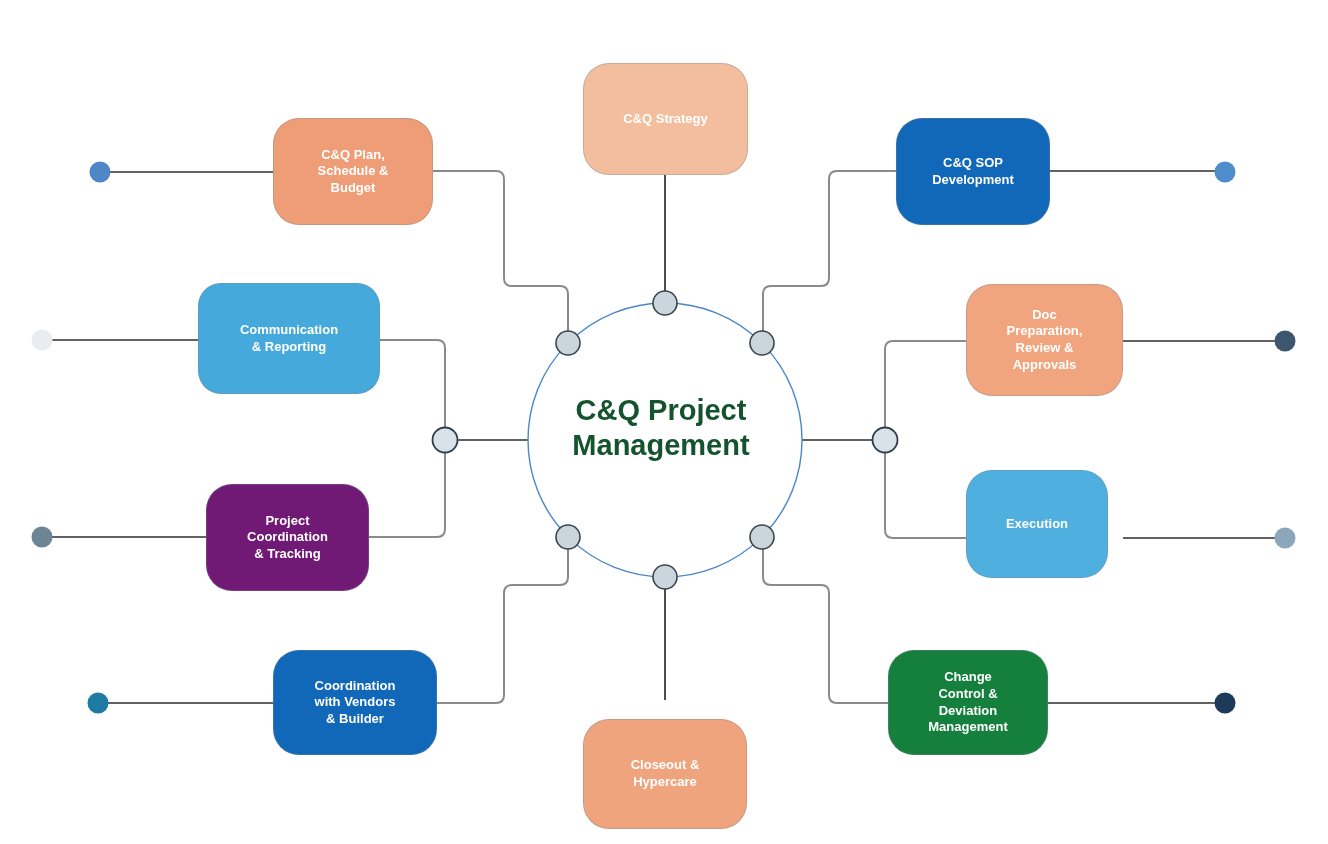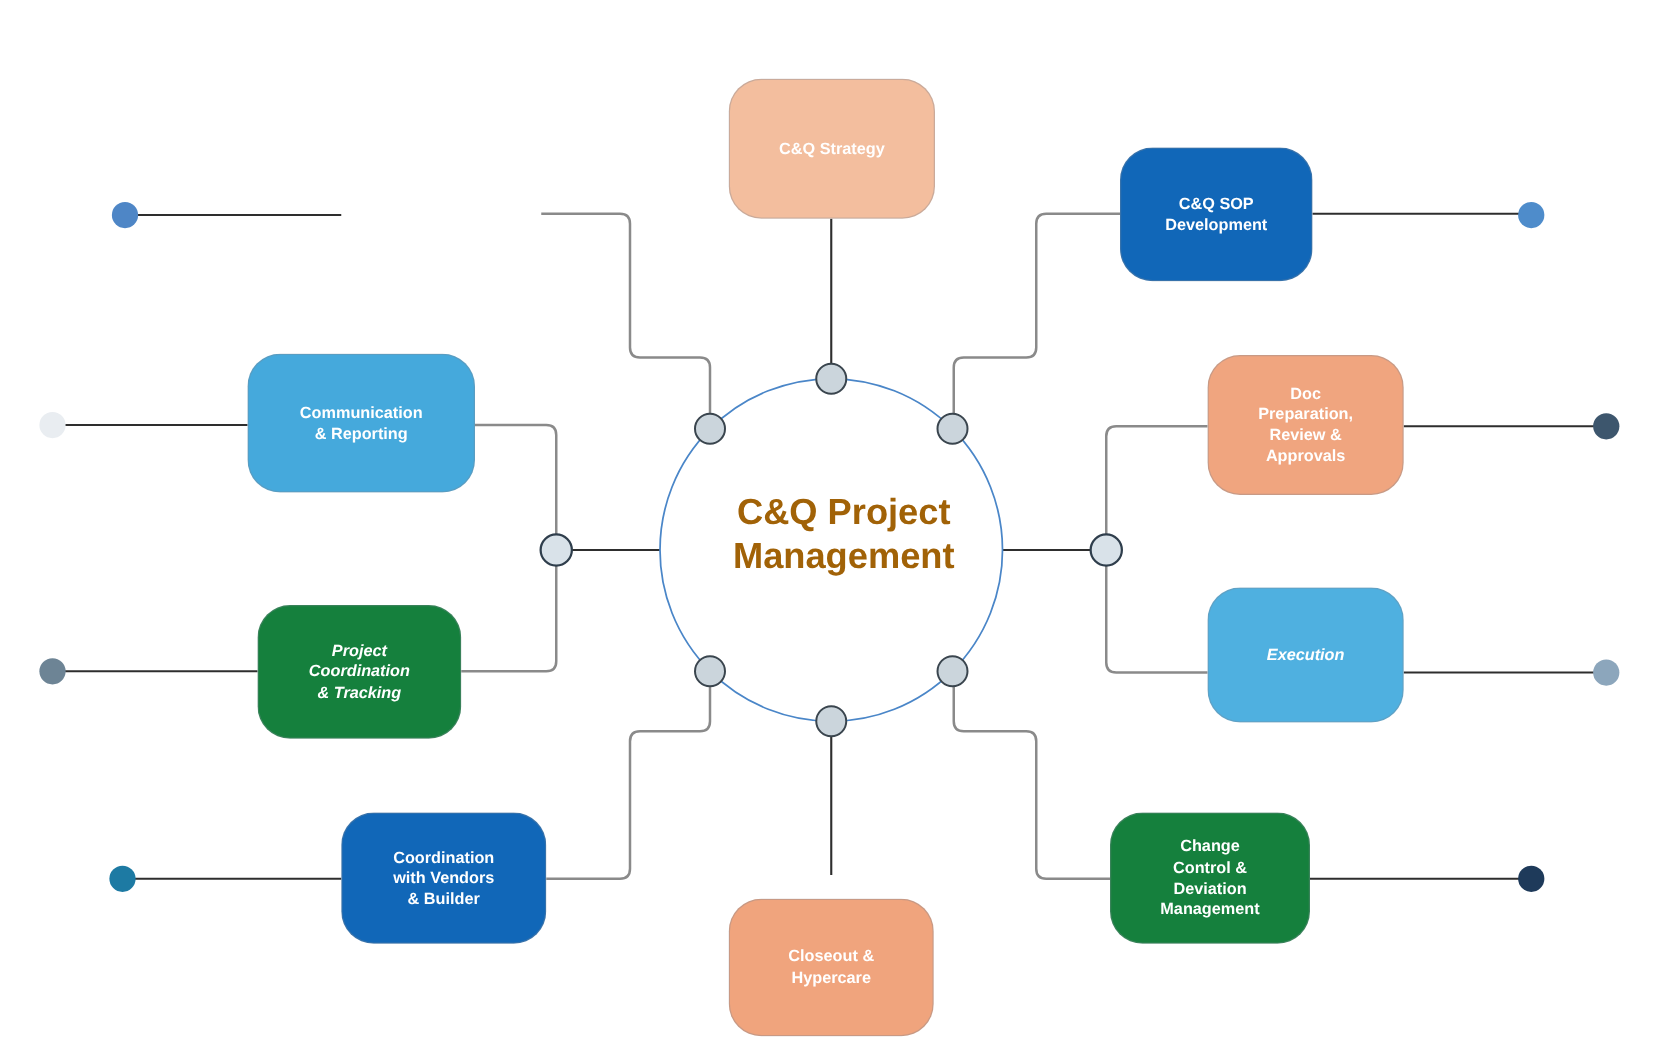--- a/index.html
+++ b/index.html
@@ -8,31 +8,31 @@
     font-family:"Liberation Sans",sans-serif;overflow:hidden;
   }
   .layer{position:absolute;left:0;top:0;}
   .node{
     position:absolute;display:flex;align-items:center;justify-content:center;
     text-align:center;color:#ffffff;font-weight:bold;font-size:13px;
     line-height:1.28;border-radius:26px;white-space:pre-line;
     border:1px solid rgba(125,135,145,0.35);box-sizing:border-box;padding:6px 8px;
   }
   .center-label{
-    position:absolute;left:535px;top:393px;width:280px;text-align:center;
-    font-weight:bold;font-size:29px;line-height:1.2;color:#a16207;white-space:pre-line;
+    position:absolute;left:521px;top:393px;width:280px;text-align:center;
+    font-weight:bold;font-size:29px;line-height:1.2;color:#14532d;white-space:pre-line;
   }
   
   .n-strategy{left:583px;top:63px;width:165px;height:112px;}
   .n-plan{left:273px;top:118px;width:160px;height:107px;}
   .n-sop{left:896px;top:118px;width:154px;height:107px;}
-  .n-communication{left:198px;top:283px;width:182px;height:111px;}
+  .n-communication{left:198px;top:283px;width:182px;height:111px;border-radius:23px;}
   .n-docprep{left:966px;top:284px;width:157px;height:112px;text-align:center;}
   .n-coordination{left:206px;top:484px;width:163px;height:107px;}
-  .n-execution{left:966px;top:470px;width:157px;height:108px;font-style:italic;}
+  .n-execution{left:966px;top:470px;width:142px;height:108px;}
   .n-vendors{left:273px;top:650px;width:164px;height:105px;}
   .n-change{left:888px;top:650px;width:160px;height:105px;}
   .n-closeout{left:583px;top:703px;width:164px;height:110px;margin-top:16px;}
   .ln-dark{stroke:#2e2e2e;stroke-width:1.7;fill:none;}
   .ln-gray{stroke:#8a8a8a;stroke-width:2;fill:none;stroke-linejoin:round;}
 </style>
 </head>
 <body>
 
 <div class="stage">
@@ -80,29 +80,32 @@
     <circle cx="1225" cy="172" r="10.5" fill="#4E8CCB"></circle>
     <circle cx="1285" cy="341" r="10.5" fill="#3D566D"></circle>
     <circle cx="1285" cy="538" r="10.5" fill="#8CA6BC"></circle>
     <circle cx="1225" cy="703" r="10.5" fill="#1E3A5A"></circle>
   </svg>
 
   <div class="center-label">C&amp;Q Project
 Management</div>
 
   <div class="node n-strategy" style="background-color: rgb(243, 190, 158);">C&amp;Q Strategy</div>
+  <div class="node n-plan" style="background-color: rgb(239, 157, 118);">C&amp;Q Plan,
+Schedule &amp;
+Budget</div>
   <div class="node n-sop" style="background-color: rgb(17, 103, 184);">C&amp;Q SOP
 Development</div>
   <div class="node n-communication" style="background-color: rgb(69, 169, 220);">Communication
 &amp; Reporting</div>
   <div class="node n-docprep" style="background-color: rgb(240, 165, 127);">Doc
 Preparation,
 Review &amp;
 Approvals</div>
-  <div class="node n-coordination" style="background-color: #15803d; font-style: italic;">Project
+  <div class="node n-coordination" style="background-color: #701a75;">Project
 Coordination
 &amp; Tracking</div>
   <div class="node n-execution" style="background-color: rgb(79, 176, 224);">Execution</div>
   <div class="node n-vendors" style="background-color: rgb(17, 103, 184);">Coordination
 with Vendors
 &amp; Builder</div>
   <div class="node n-change" style="background-color: #15803d;">Change
 Control &amp;
 Deviation
 Management</div>

